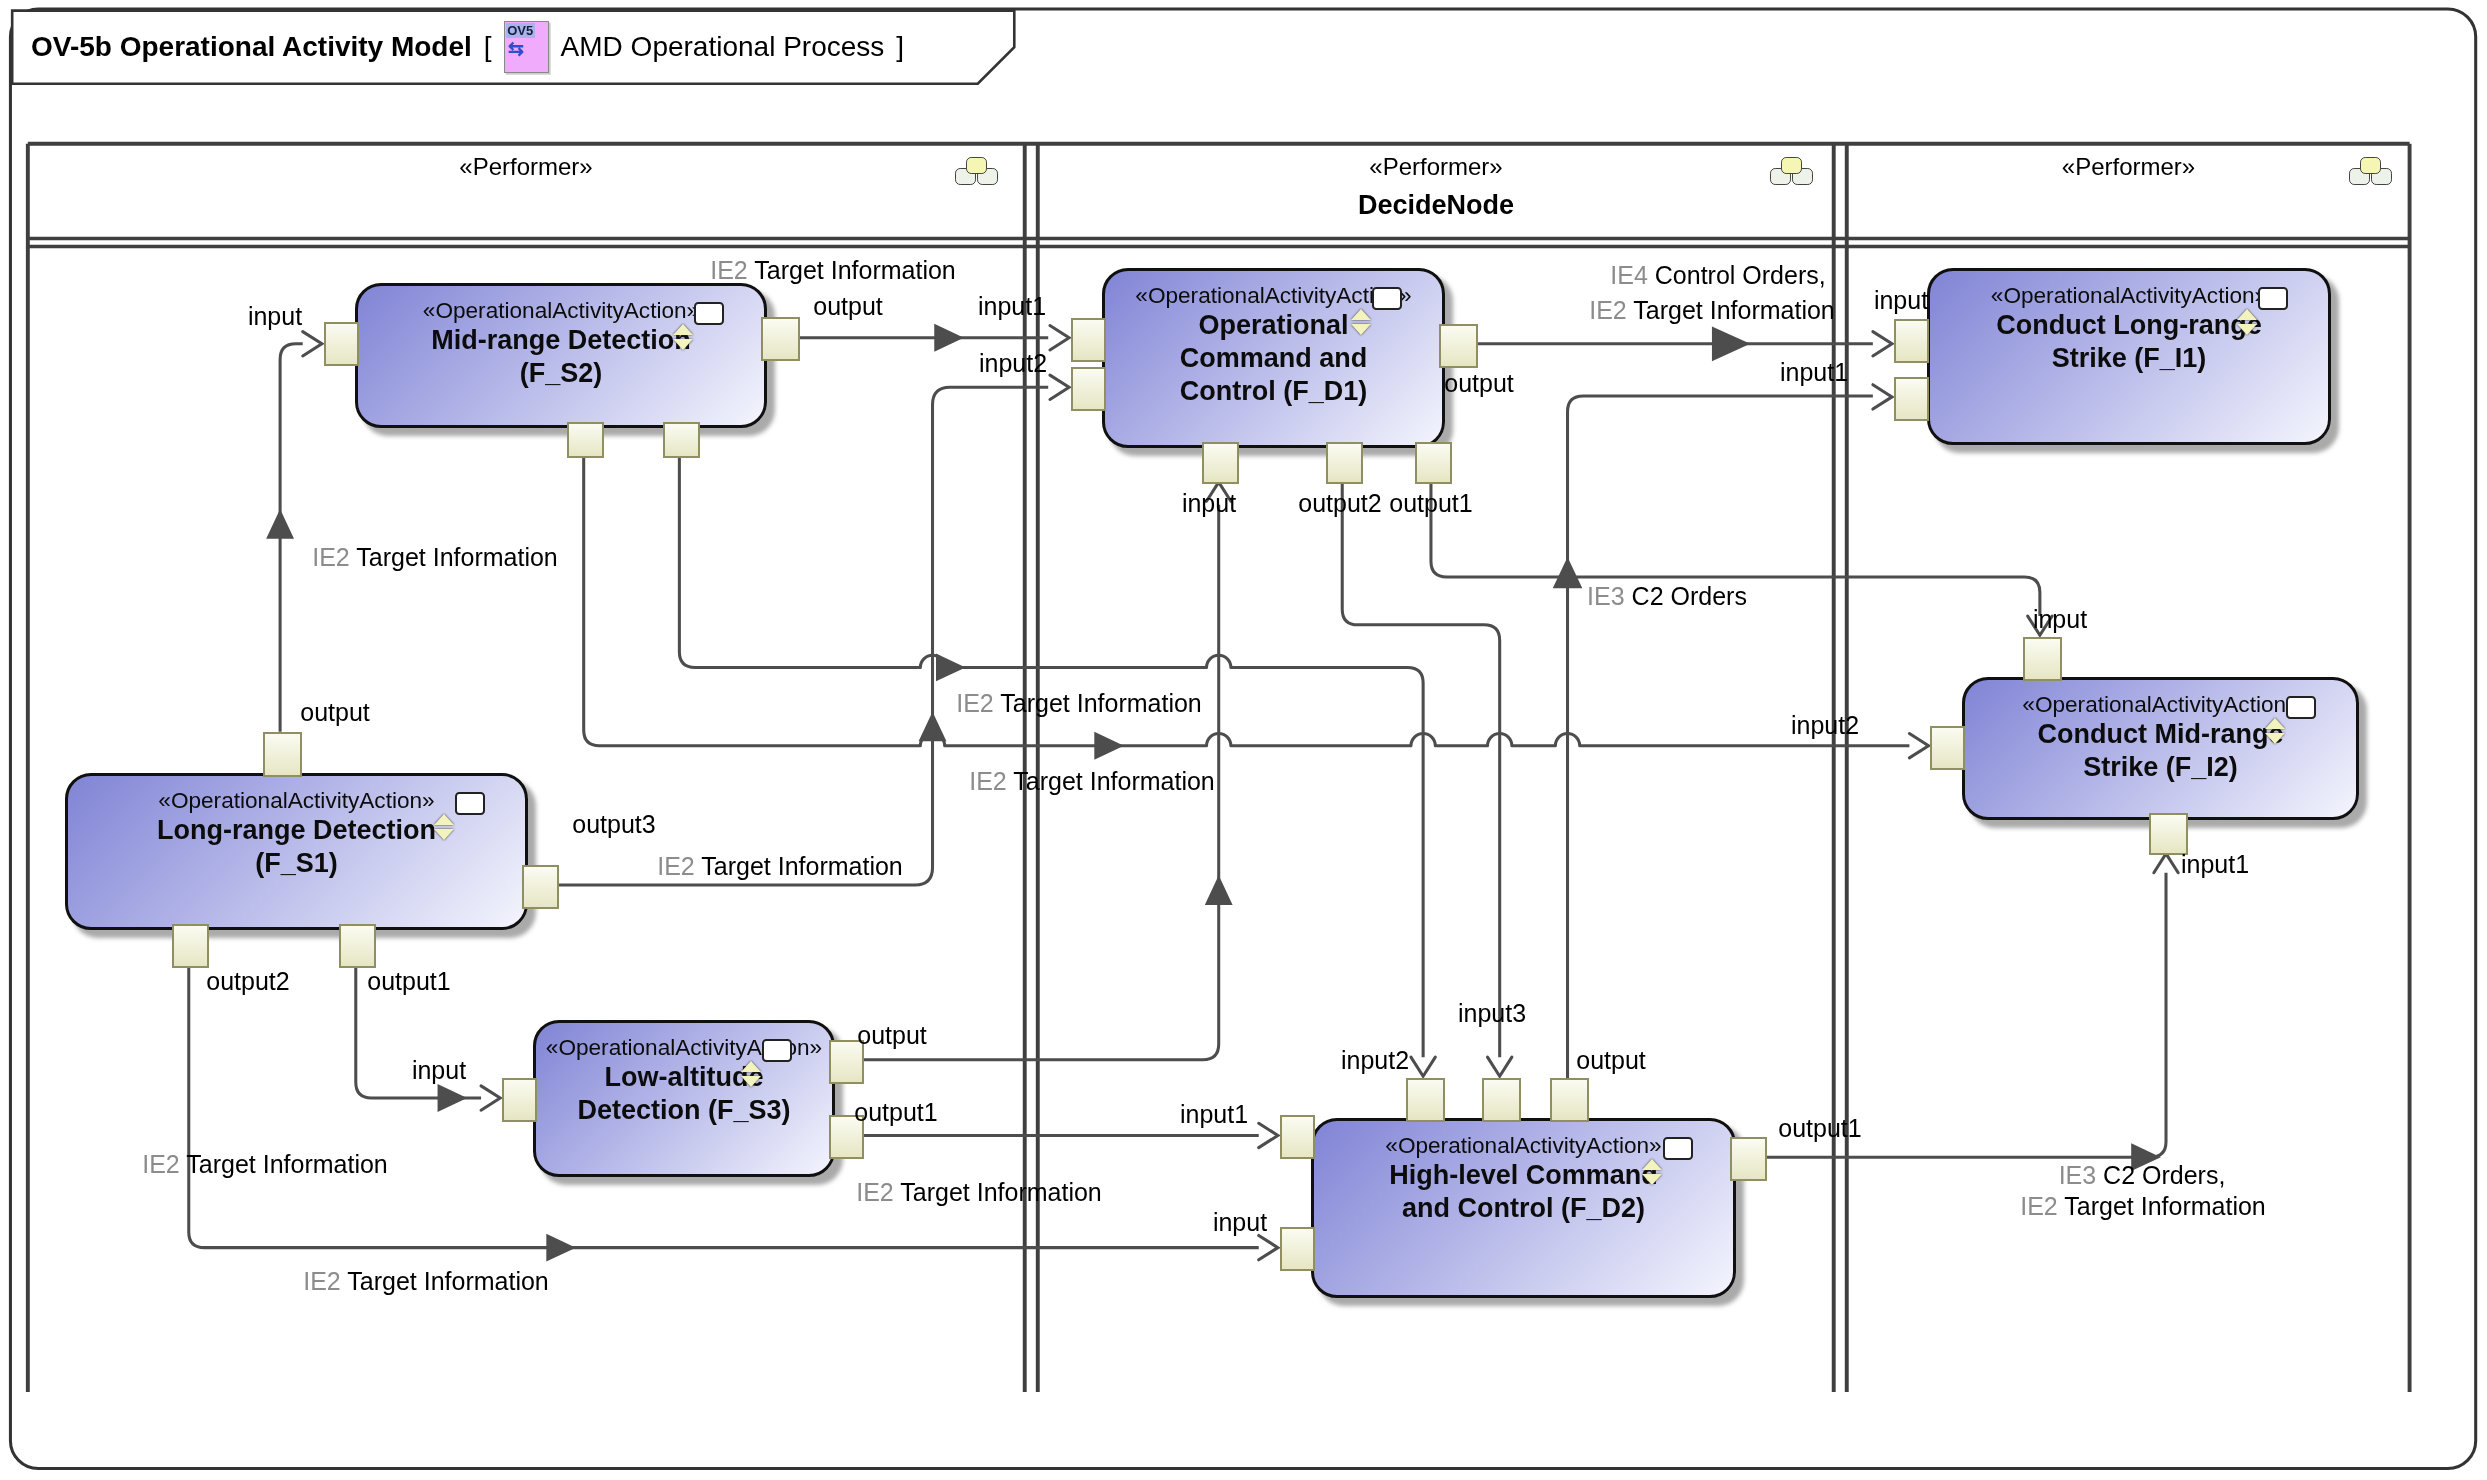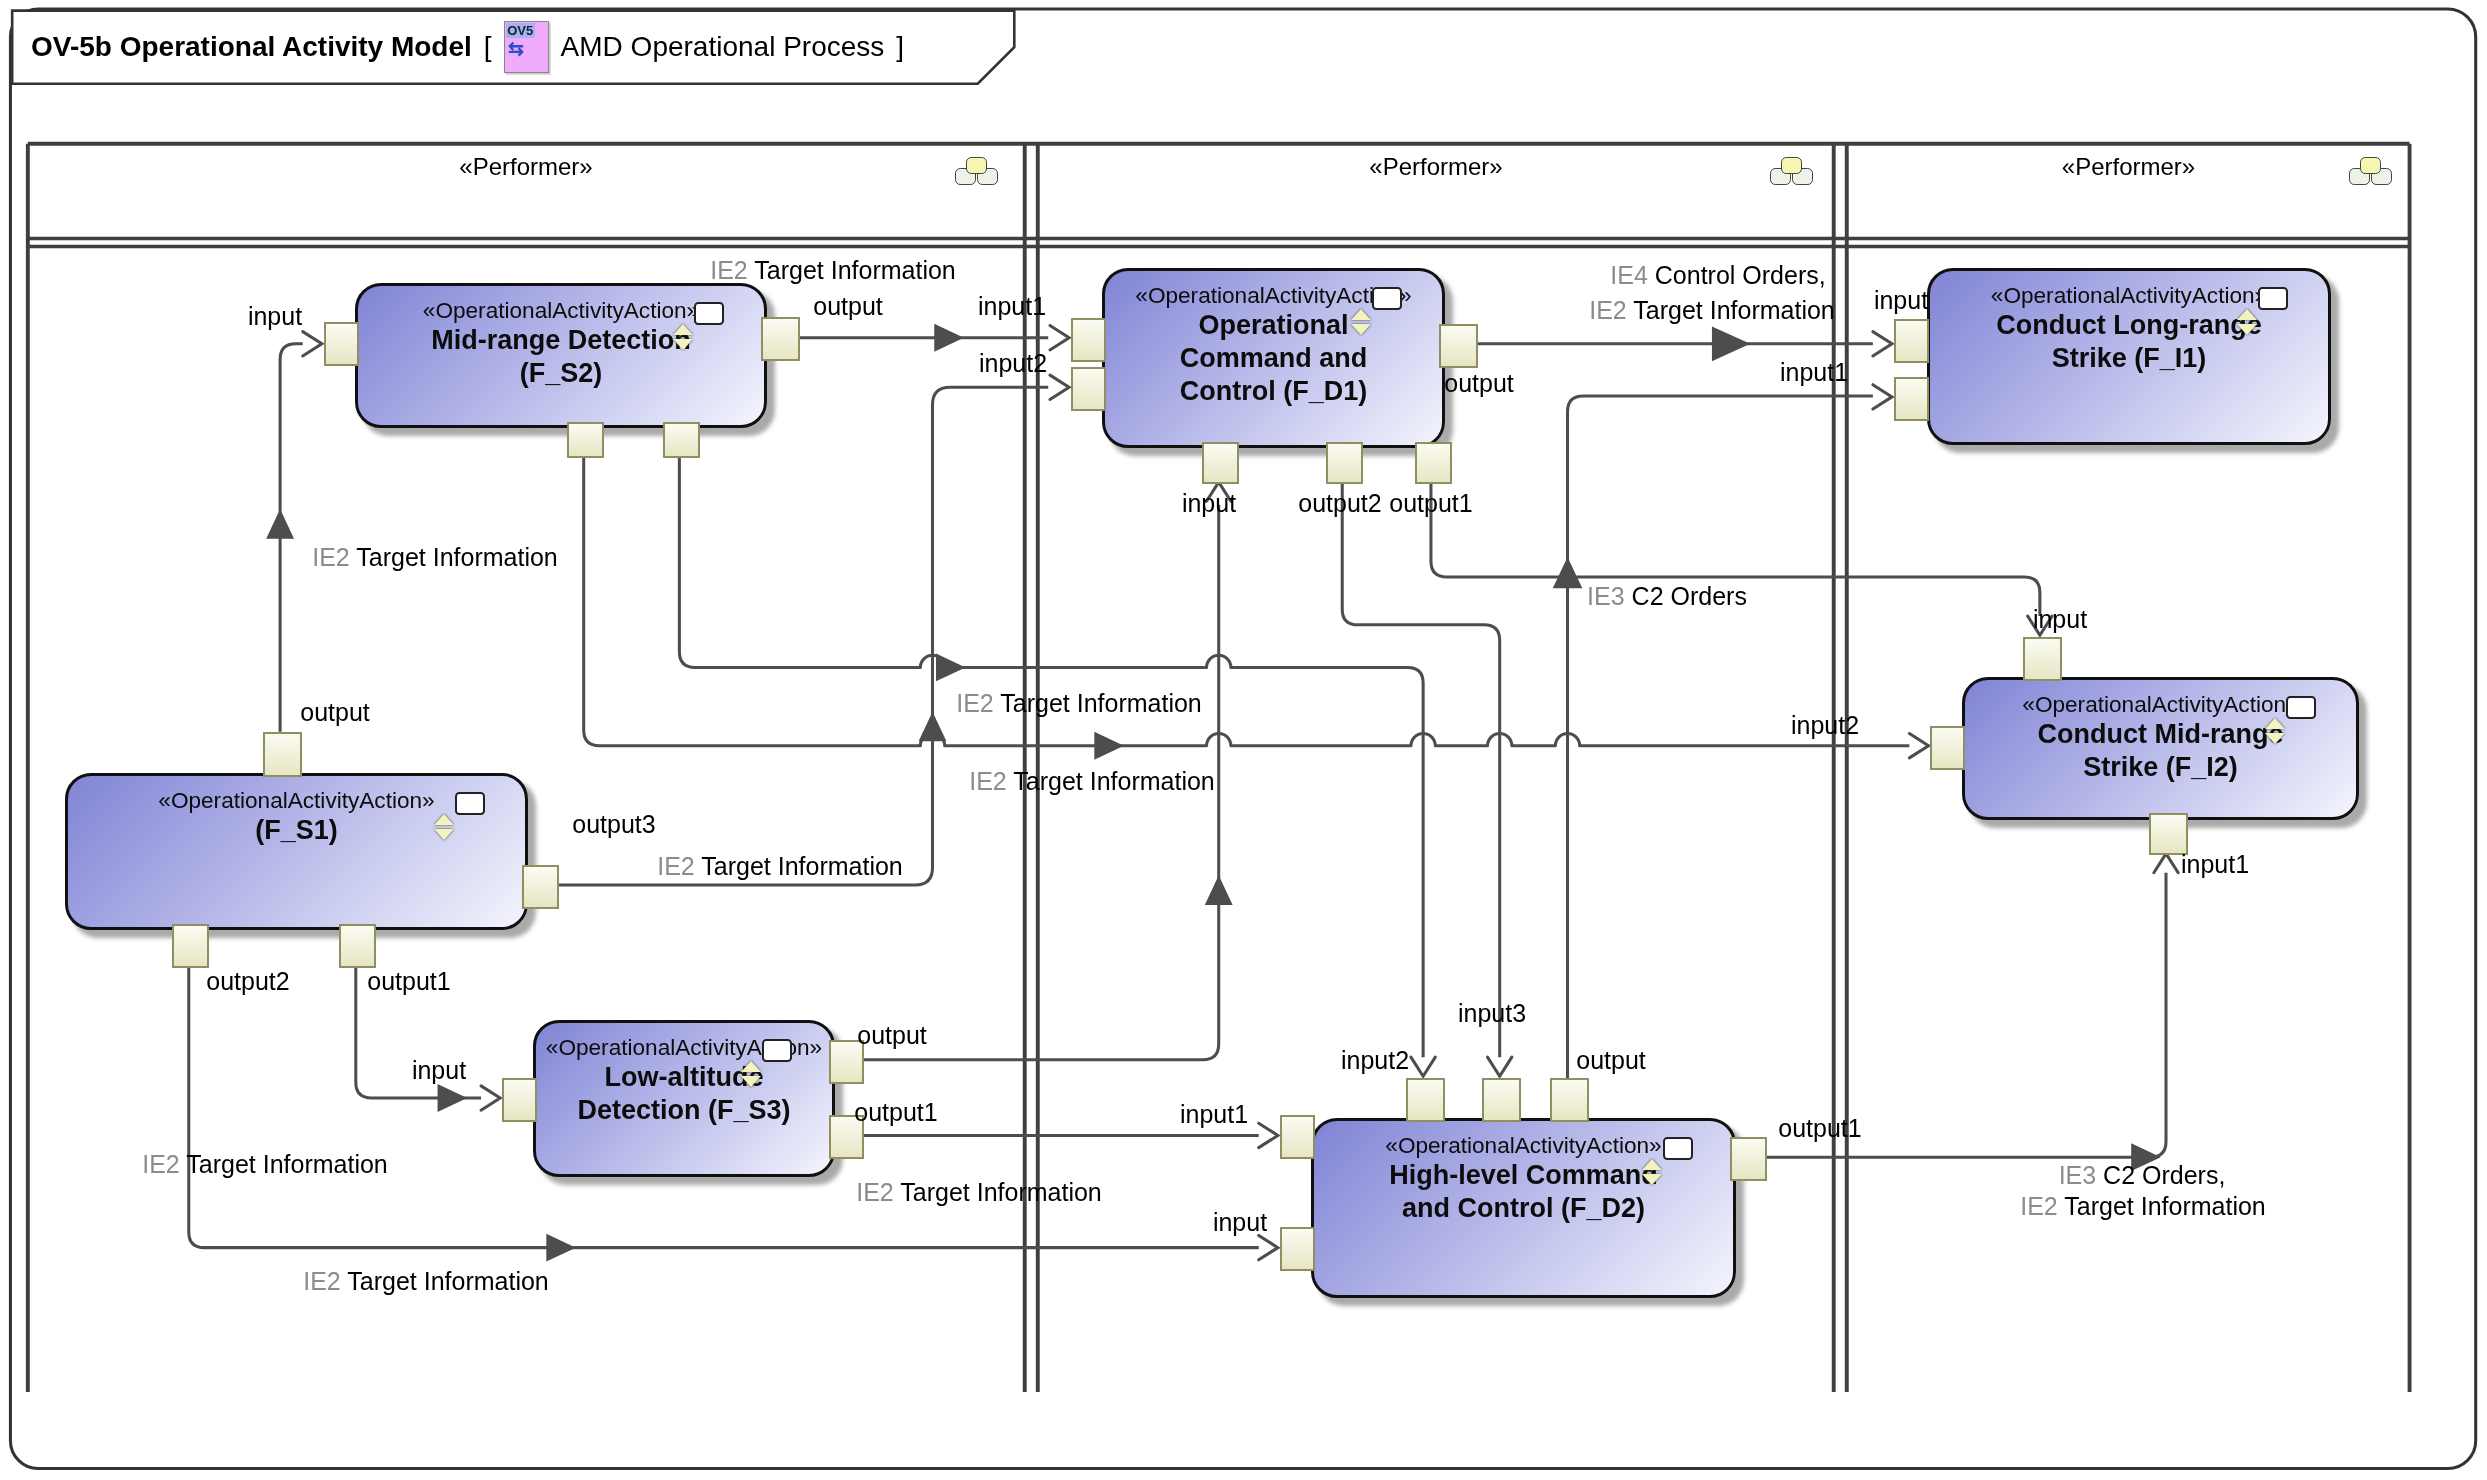--- a/index.html
+++ b/index.html
@@ -126,20 +126,21 @@
       <div class="lane-head" style="left: 30px; width: 992px;">
         <div class="lane-stereo">«Performer»</div>
       </div>
       <div class="performer-icon" style="left: 955px; top: 157px;">
         <span class="p1"></span>
         <span class="p2"></span>
         <span class="p3"></span>
       </div>
       <div class="lane-head" style="left: 1040px; width: 792px;">
         <div class="lane-stereo">«Performer»</div>
+        <div class="lane-name">DecideNode</div>
       </div>
       <div class="performer-icon" style="left: 1770px; top: 157px;">
         <span class="p1"></span>
         <span class="p2"></span>
         <span class="p3"></span>
       </div>
       <div class="lane-head" style="left: 1850px; width: 557px;">
         <div class="lane-stereo">«Performer»</div>
       </div>
       <div class="performer-icon" style="left: 2349px; top: 157px;">
@@ -152,20 +153,21 @@
         <div class="bname">Mid-range Detection</div>
         <div class="bname">(F_S2)</div>
         <div class="rake" style="right: 40px; top: 15.7px;"></div>
         <div class="updown" style="right: 68px; top: 38px;">
           <i class="u"></i>
           <i class="d"></i>
         </div>
       </div>
       <div class="box" style="left: 65px; top: 773px; width: 457px; height: 151px;">
         <div class="stereo">«OperationalActivityAction»</div>
+        <div class="bname">Long-range Detection</div>
         <div class="bname">(F_S1)</div>
         <div class="rake" style="right: 40px; top: 15.7px;"></div>
         <div class="updown" style="right: 68px; top: 38px;">
           <i class="u"></i>
           <i class="d"></i>
         </div>
       </div>
       <div class="box" style="left: 533px; top: 1020px; width: 296px; height: 151px;">
         <div class="stereo">«OperationalActivityAction»</div>
         <div class="bname">Low-altitude</div>

